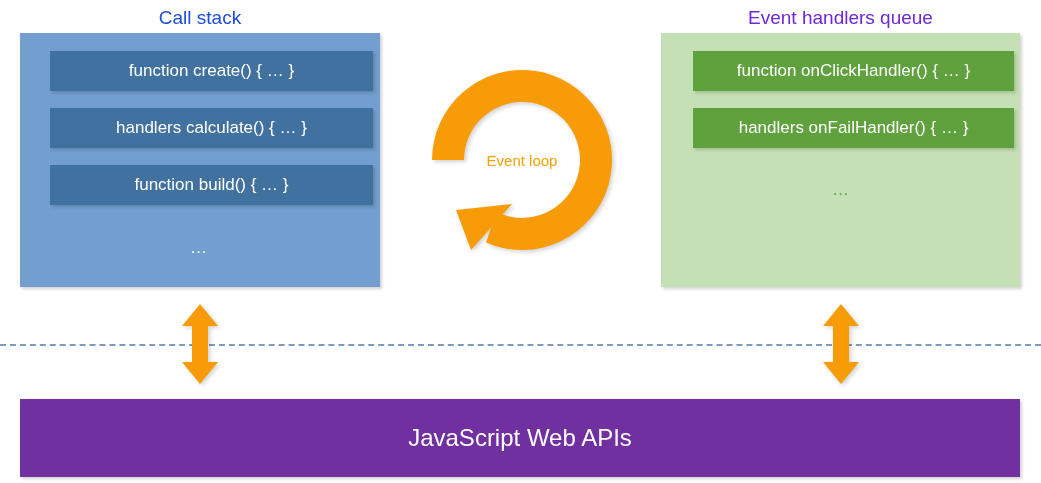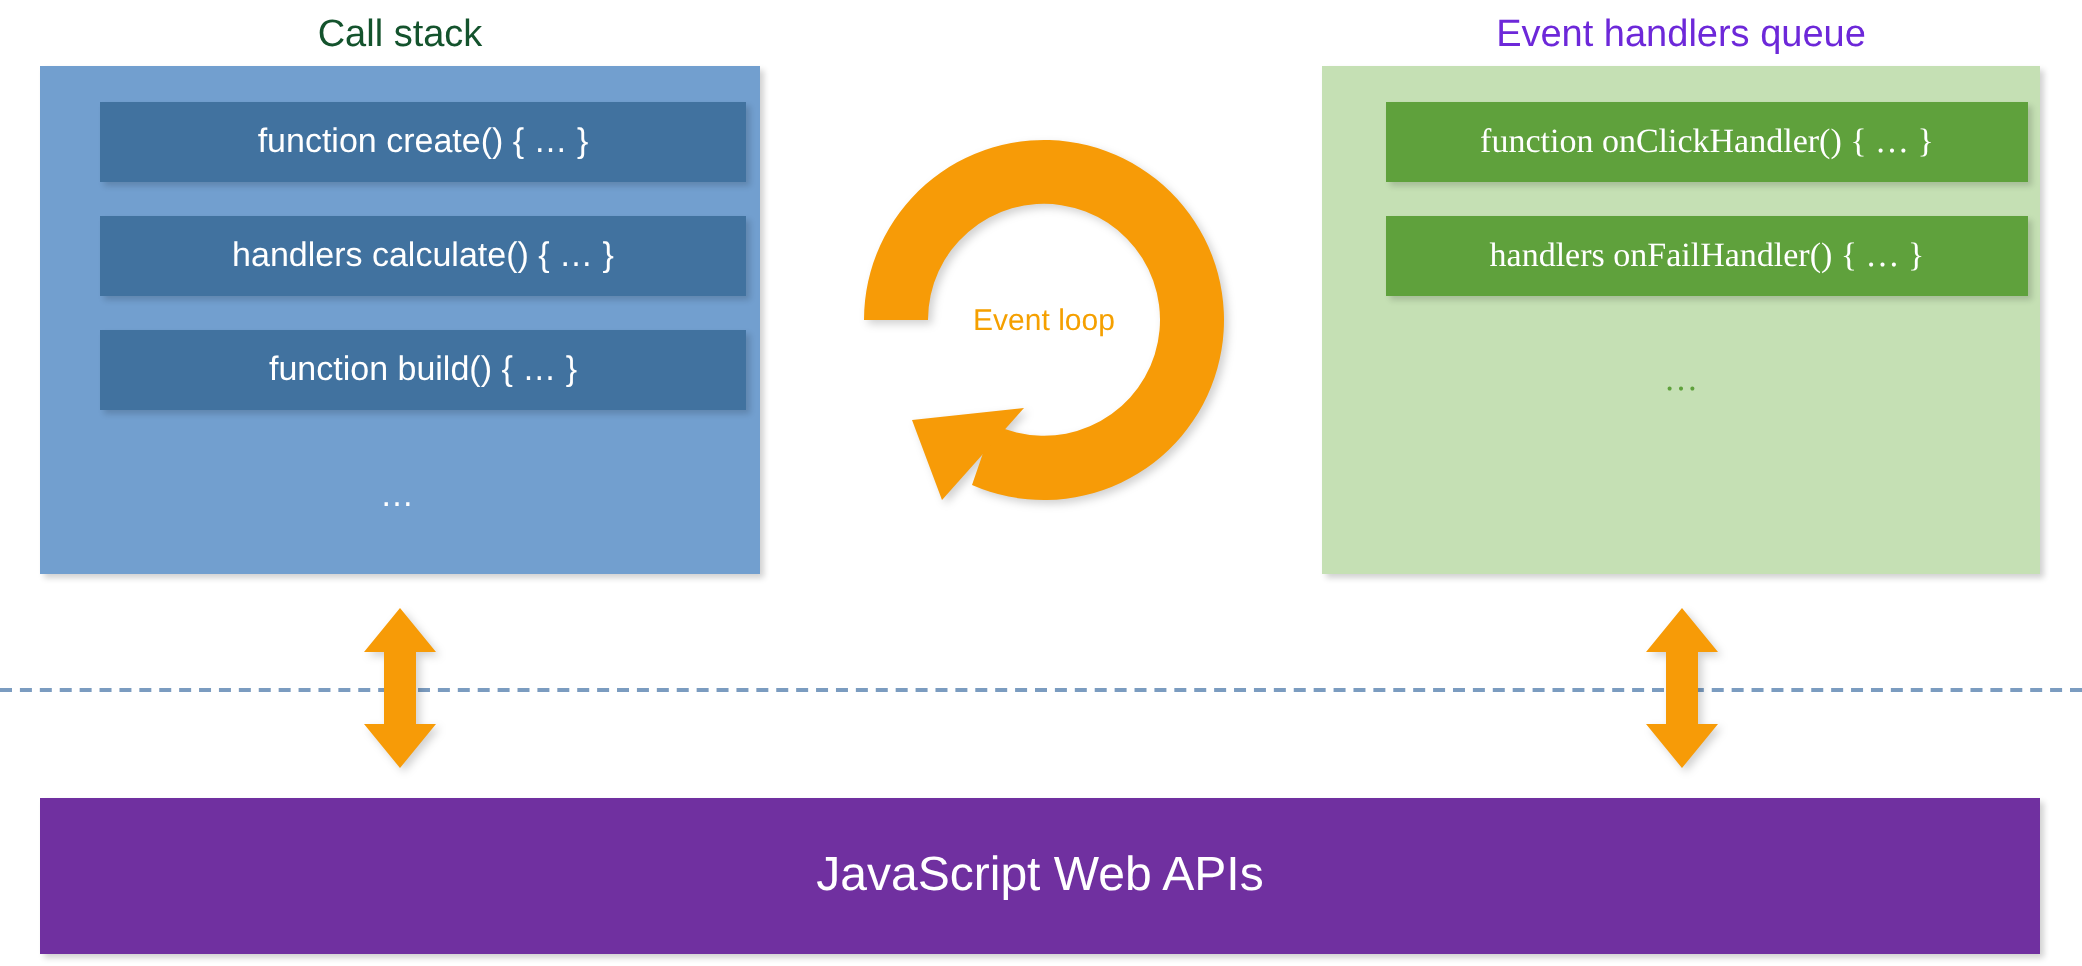--- a/index.html
+++ b/index.html
@@ -24,21 +24,21 @@
     position: absolute;
     font-size: 19px;
     line-height: 22px;
     text-align: center;
     white-space: nowrap;
   }
   #title-call-stack {
     left: 20px;
     top: 7px;
     width: 360px;
-    color: #14532d;
+    color: #1d4ed8;
   }
   #title-event-queue {
     left: 661px;
     top: 7px;
     width: 359px;
     color: #6d28d9;
   }
 
   
   .panel {
@@ -52,21 +52,20 @@
     width: 360px;
     height: 254px;
     background: #729FCF;
   }
   #panel-event-queue {
     left: 661px;
     top: 33px;
     width: 359px;
     height: 254px;
     background: #C5E0B4;
-    font-family: Liberation Serif, serif;
   }
 
   
   .frame {
     position: absolute;
     box-sizing: border-box;
     display: flex;
     align-items: center;
     justify-content: center;
     color: #ffffff;

